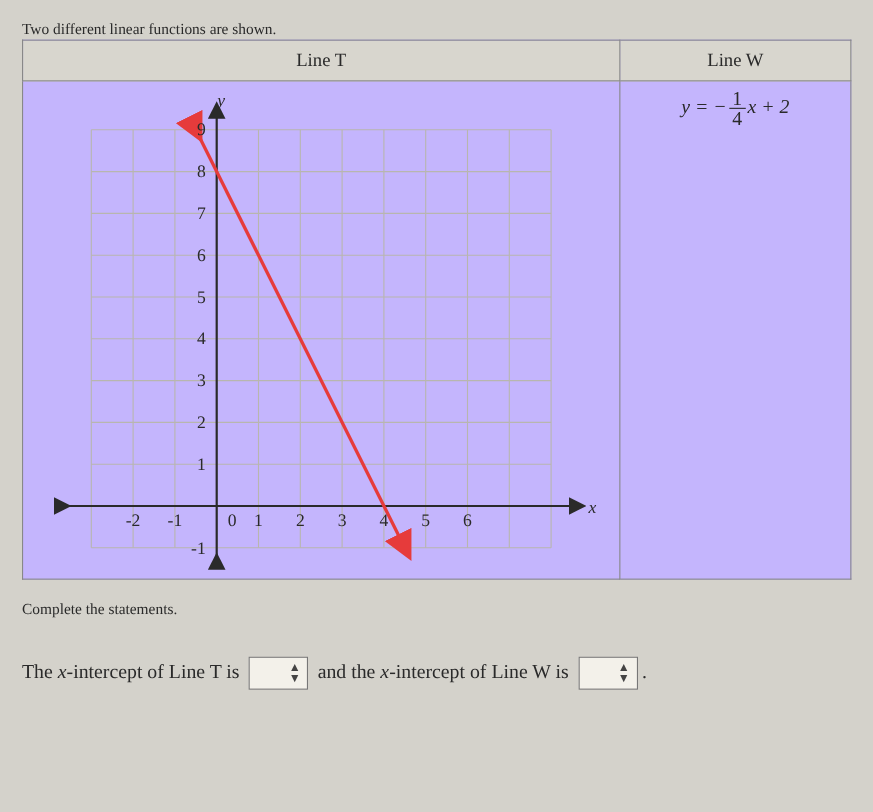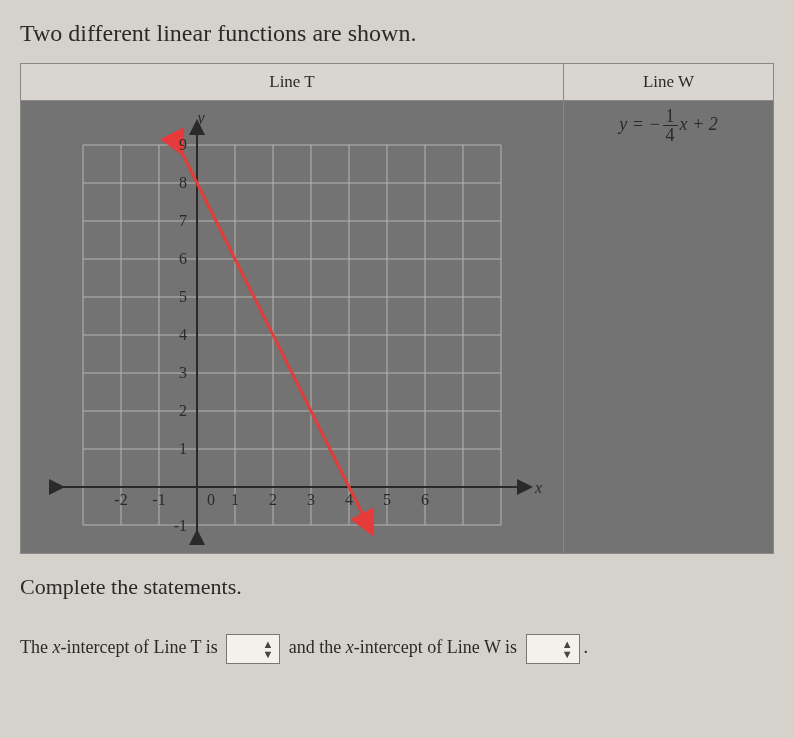--- a/index.html
+++ b/index.html
@@ -4,27 +4,26 @@
 <style>
 body {
   margin: 0;
   padding: 20px;
   background: #d4d2cb;
   font-family: Georgia, serif;
   color: #2a2a2a;
   width: 754px;
 }
 .intro {
-  font-size: 24px;
-  margin-bottom: 16px;
+  font-size: 14px;
 }
 table.main {
   border-collapse: collapse;
   width: 100%;
-  background: #737373;
+  background: #c4b5fd;
   border: 1px solid #888;
 }
 table.main th {
   background: #d8d6ce;
   border: 1px solid #888;
   padding: 8px;
   font-weight: normal;
   font-size: 17px;
 }
 table.main td {
@@ -48,21 +47,21 @@
   display: inline-block;
   vertical-align: middle;
   text-align: center;
   line-height: 1;
   font-style: normal;
   margin: 0 2px;
 }
 .frac .num { display:block; border-bottom:1.5px solid #2a2a2a; padding:0 3px;}
 .frac .den { display:block; padding:0 3px;}
 .complete {
-  font-size: 22px;
+  font-size: 14px;
   margin-top: 20px;
   margin-bottom: 28px;
 }
 .stmt {
   font-size: 18px;
   line-height: 2.2;
   font-family: Liberation Serif, serif;
 }
 .dropdown {
   display: inline-block;

